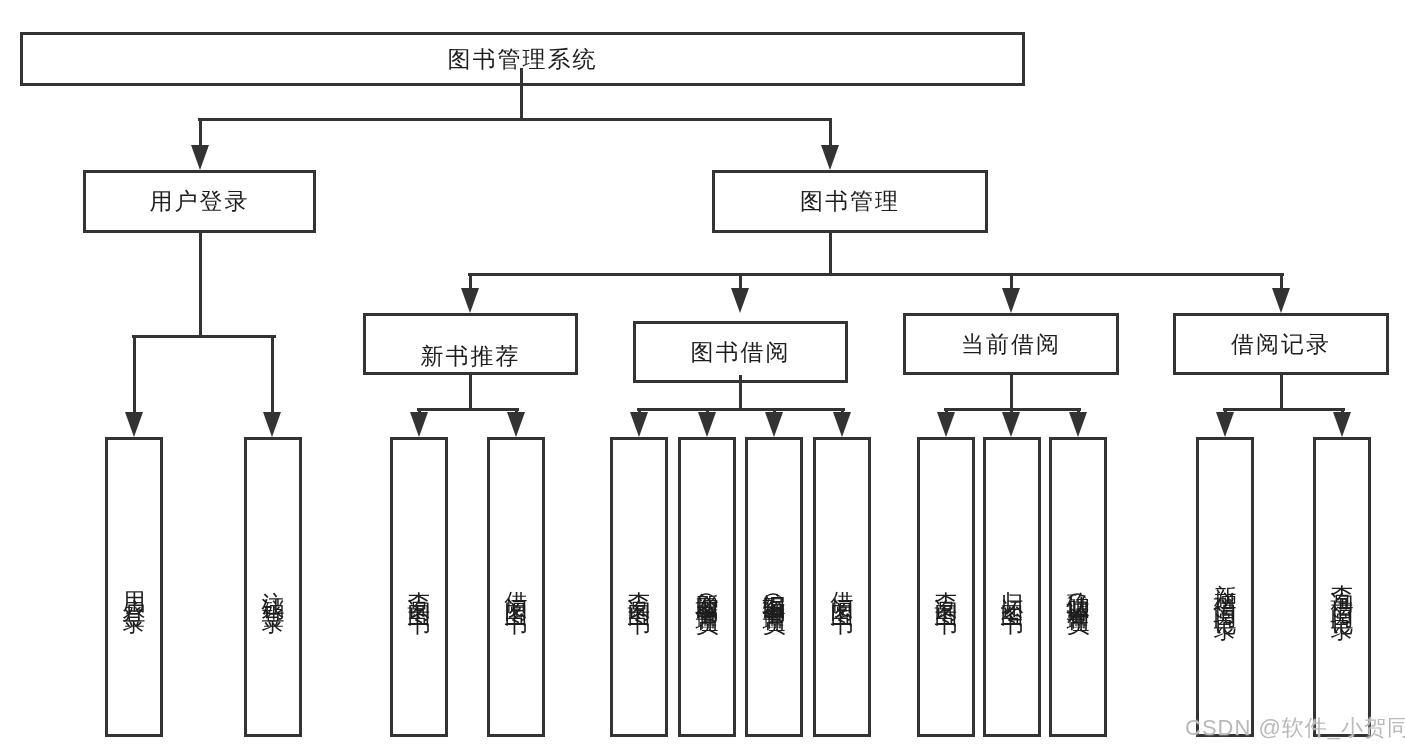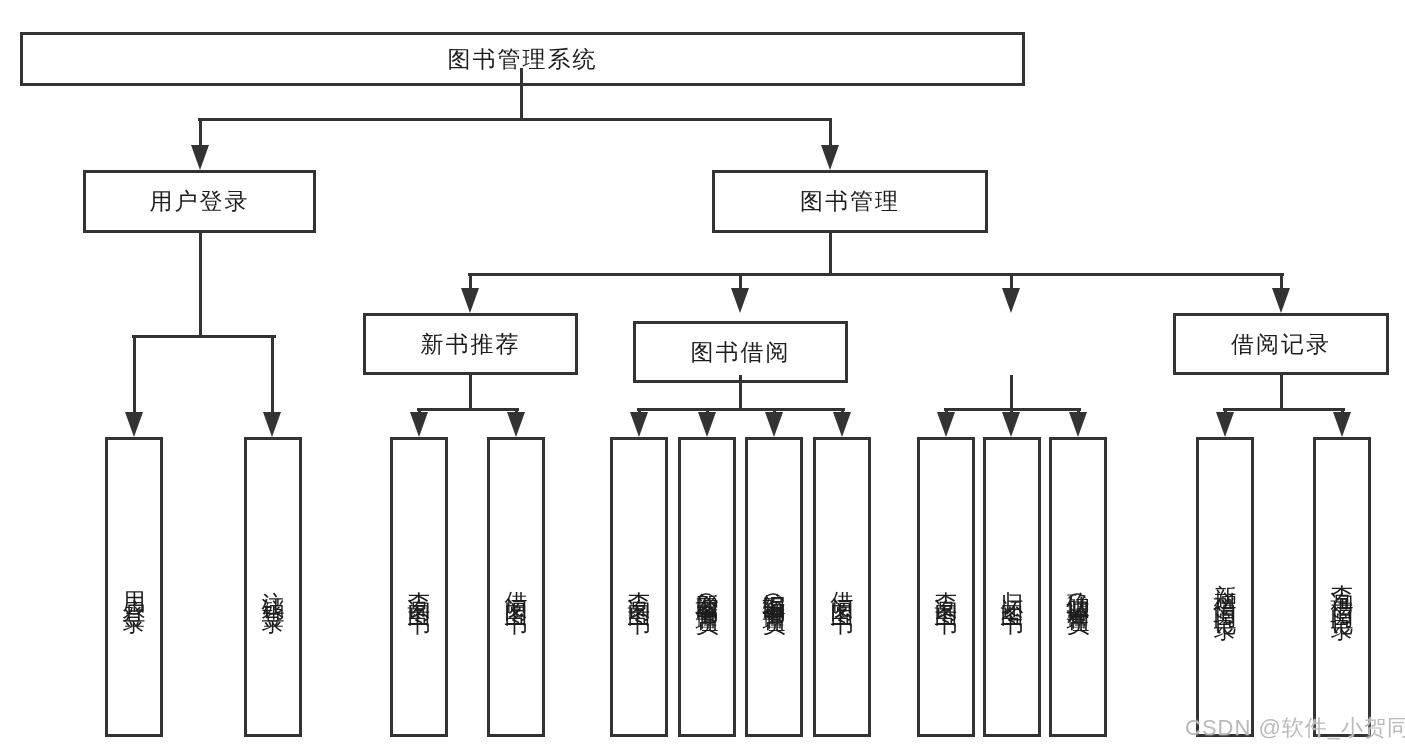--- a/index.html
+++ b/index.html
@@ -89,25 +89,28 @@
   <div class="line" style="left:468px; top:273px; width:816px; height:3px;"></div>
   <div class="stem" style="left:469px; top:273px; height:17px;"></div>
   <div class="ahead" style="left:461px; top:288px;"></div>
   <div class="stem" style="left:739px; top:273px; height:17px;"></div>
   <div class="ahead" style="left:731px; top:288px;"></div>
   <div class="stem" style="left:1010px; top:273px; height:17px;"></div>
   <div class="ahead" style="left:1002px; top:288px;"></div>
   <div class="stem" style="left:1280px; top:273px; height:17px;"></div>
   <div class="ahead" style="left:1272px; top:288px;"></div>
 
-  <div class="box" style="left:363px; top:313px; width:215px; height:62px;">
+  <div class="box" style="left:363px; top:313px; width:215px; height:62px;align-items:flex-end;">
     <span class="hlabel">新书推荐</span>
   </div>
   <div class="box" style="left:633px; top:313px; width:215px; height:62px;margin-top:8px;">
     <span class="hlabel">图书借阅</span>
+  </div>
+  <div class="box" style="left:903px; top:313px; width:216px; height:62px;">
+    <span class="hlabel">当前借阅</span>
   </div>
   <div class="box" style="left:1173px; top:313px; width:216px; height:62px;">
     <span class="hlabel">借阅记录</span>
   </div>
 
   <div class="line" style="left:469px; top:375px; width:3px; height:36px;"></div>
   <div class="line" style="left:417px; top:408px; width:102px; height:3px;"></div>
   <div class="stem" style="left:418px; top:408px; height:6px;"></div>
   <div class="ahead" style="left:410px; top:412px;"></div>
   <div class="stem" style="left:515px; top:408px; height:6px;"></div>

